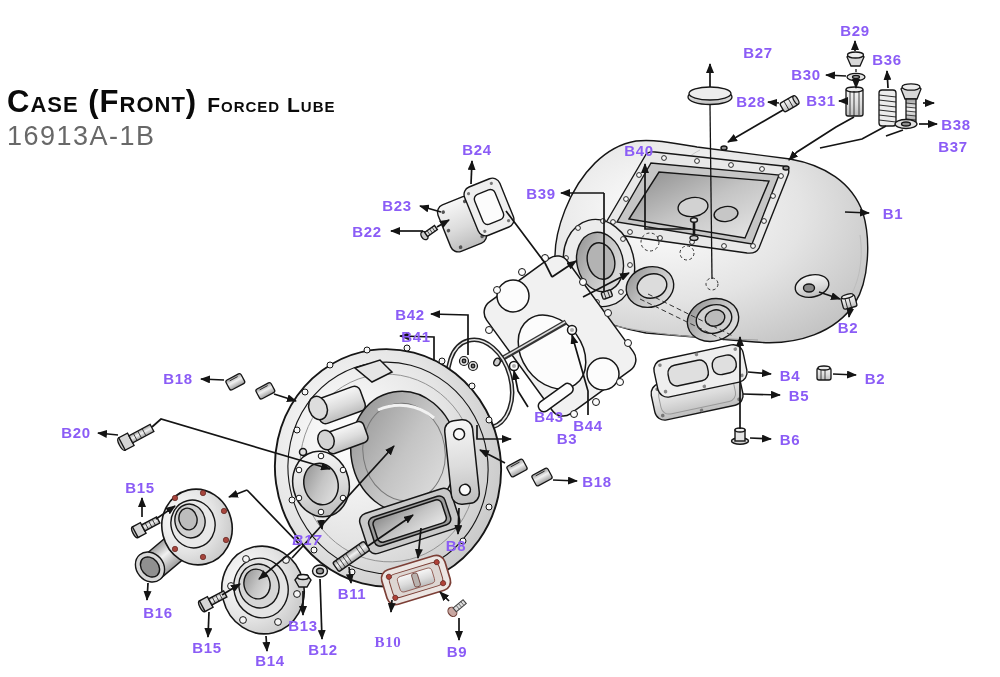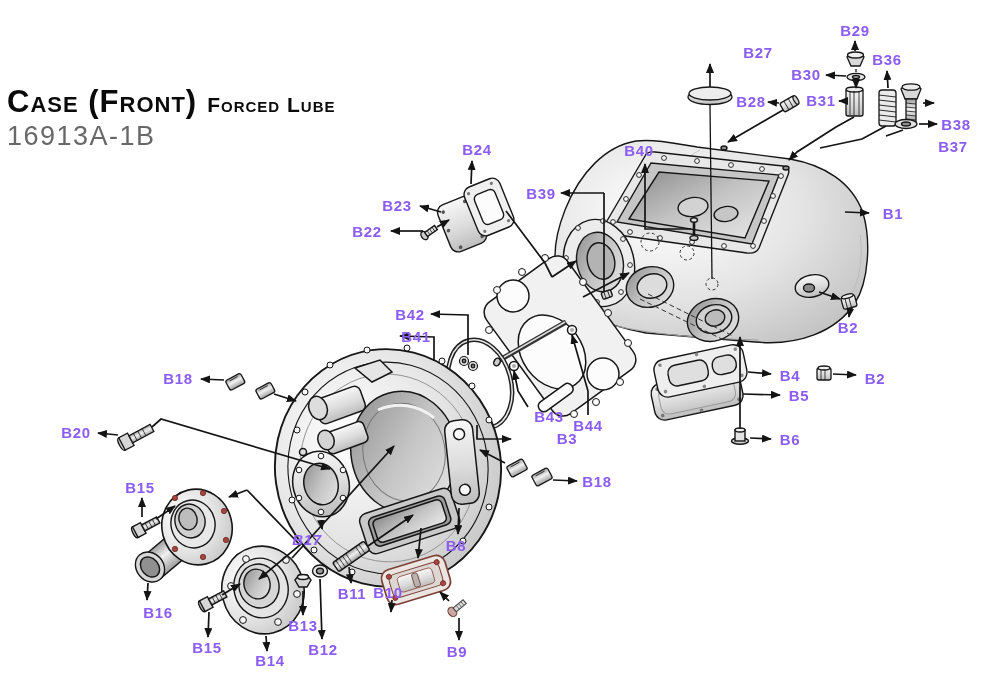--- a/index.html
+++ b/index.html
@@ -583,19 +583,19 @@
       <div class="part-label" style="left: 178px; top: 378px;">B18</div>
       <div class="part-label" style="left: 76px; top: 432px;">B20</div>
       <div class="part-label" style="left: 140px; top: 487px;">B15</div>
       <div class="part-label" style="left: 158px; top: 612px;">B16</div>
       <div class="part-label" style="left: 207px; top: 647px;">B15</div>
       <div class="part-label" style="left: 270px; top: 660px;">B14</div>
       <div class="part-label" style="left: 303px; top: 625px;">B13</div>
       <div class="part-label" style="left: 323px; top: 649px;">B12</div>
       <div class="part-label" style="left: 352px; top: 593px;">B11</div>
       <div class="part-label" style="left: 307px; top: 539px; font-style: italic;">B17</div>
-      <div class="part-label" style="left: 388px; top: 592px;">B10</div>
+      <div class="part-label" style="left: 388px; top: 642px; font-family: Liberation Serif, serif;">B10</div>
       <div class="part-label" style="left: 457px; top: 651px;">B9</div>
       <div class="part-label" style="left: 456px; top: 545px;">B8</div>
       <div class="part-label" style="left: 597px; top: 481px;">B18</div>
     </div>
 
 </div>
 
 </body></html>

